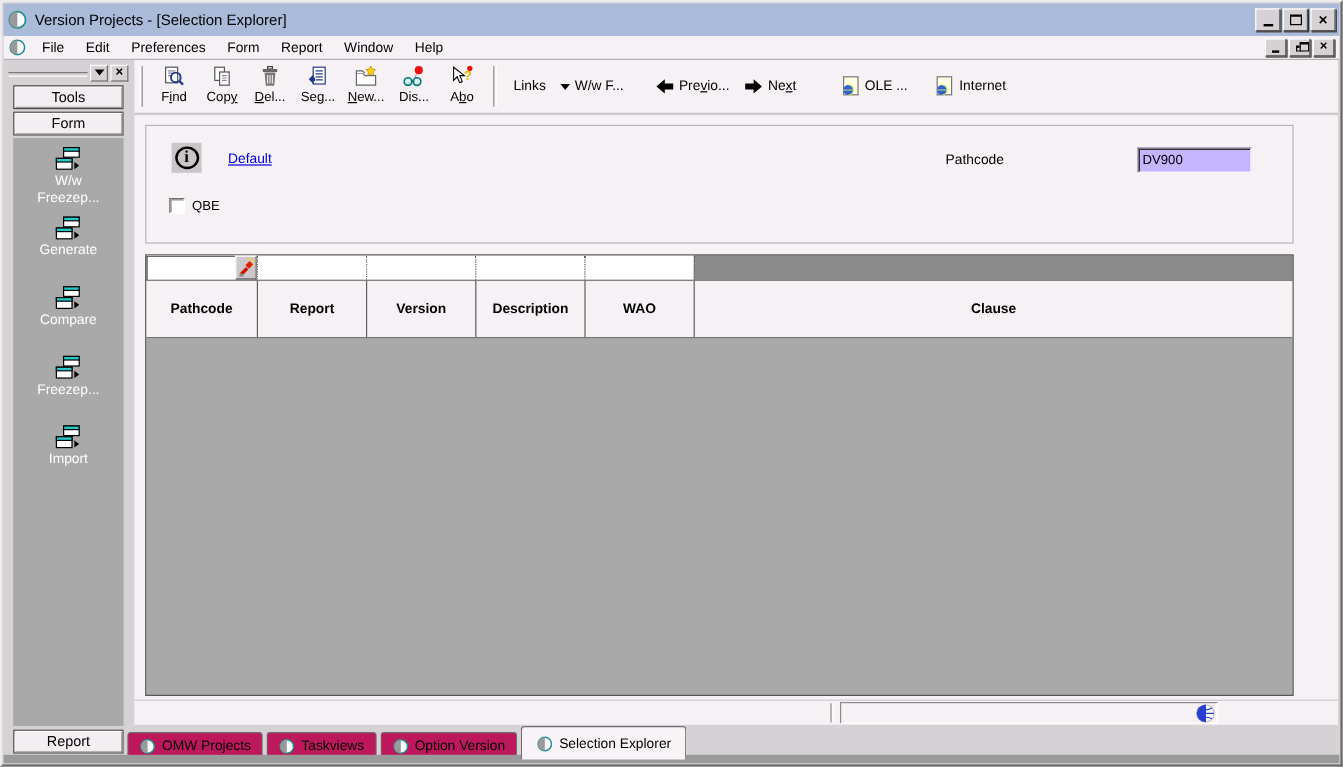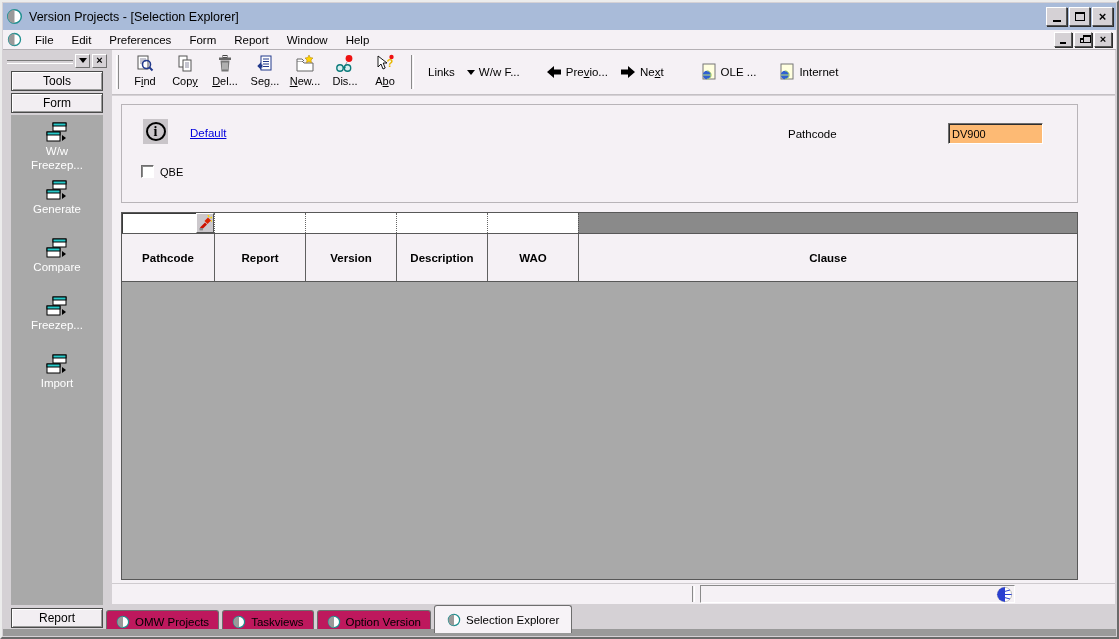--- a/index.html
+++ b/index.html
@@ -67,21 +67,21 @@
   
   .formarea { position:absolute; left:110px; top:94px; width:1003px; height:508px; background:#f5f1f5; }
   .hdr-panel { position:absolute; left:9px; top:8px; width:957px; height:99px; border:1px solid #b8b4b8; }
   .info-ico { position:absolute; left:21px; top:14px; width:25px; height:25px; background:#c9c5c9;
     display:flex; align-items:center; justify-content:center; }
   .info-circ { width:20px; height:19px; border:2px solid #000; border-radius:50%;
     display:flex; align-items:center; justify-content:center;
     font-family:"Liberation Serif", serif; font-weight:bold; font-size:14px; line-height:1; }
   .link { position:absolute; left:68px; top:22px; color:#0000dd; text-decoration:underline; font-size:11.5px; }
   .pathcode-lbl { position:absolute; left:666px; top:23px; font-size:11.5px; }
-  .pathcode-input { position:absolute; left:826px; top:18px; width:95px; height:21px; background:#fdba74;
+  .pathcode-input { position:absolute; left:826px; top:18px; width:95px; height:21px; background:#c4b5fd;
     border:1px solid; border-color:#6e6e6e #ffffff #ffffff #6e6e6e;
     box-shadow: inset 1px 1px 0 #2e2e2e; padding:0 3px; font:inherit; }
   .qbe-row { position:absolute; left:19px; top:60px; display:flex; align-items:center; gap:6px; }
   .qbe-box { width:13px; height:13px; background:#fff; border:1px solid; border-color:#6e6e6e #ffffff #ffffff #6e6e6e;
     box-shadow: inset 1px 1px 0 #8a8a8a; appearance:none; }
 
   
   .grid { position:absolute; left:9px; top:116px; width:957px; height:368px; border:1px solid #585858; background:#a9a9a9; }
   .grid-qbe { display:flex; height:21px; border-bottom:1px solid #585858; }
   .gq-cell { background:#fff; border-left:1px dotted #666; position:relative; }

